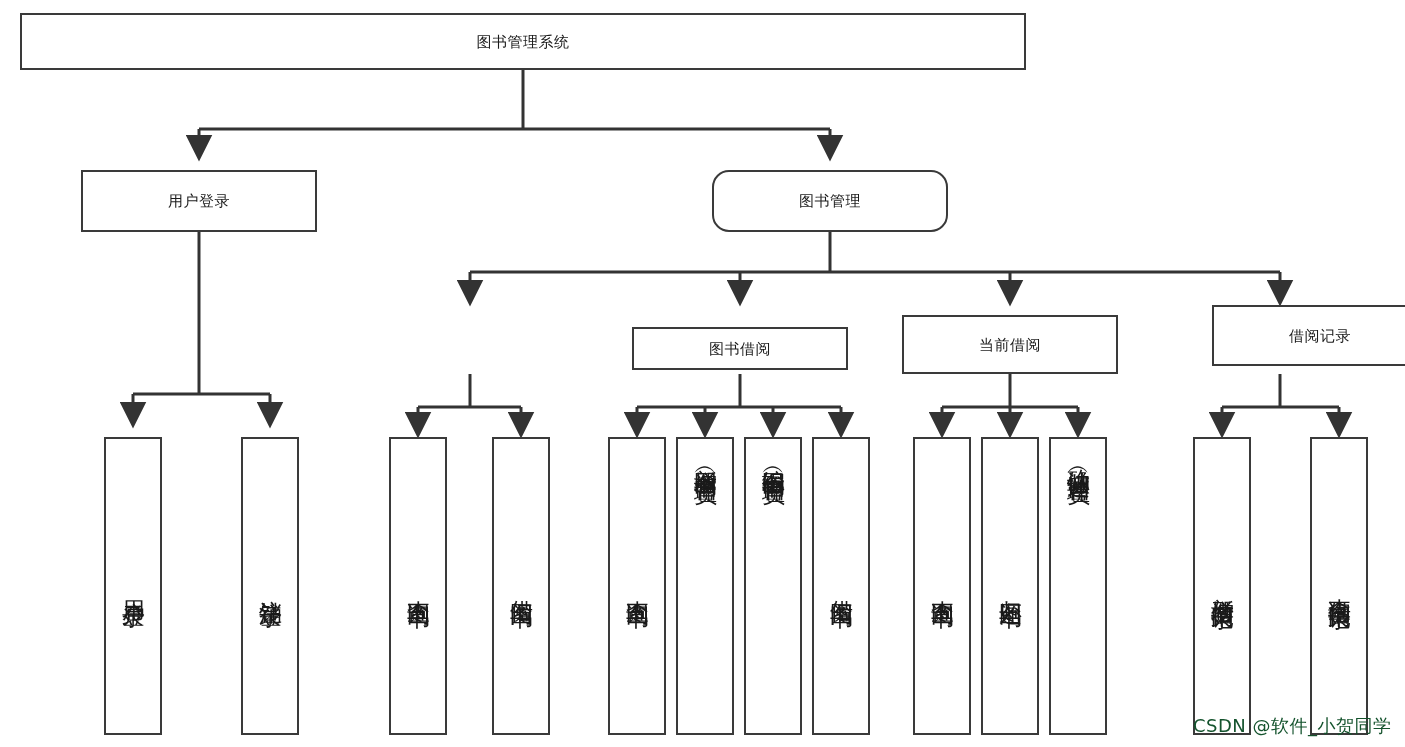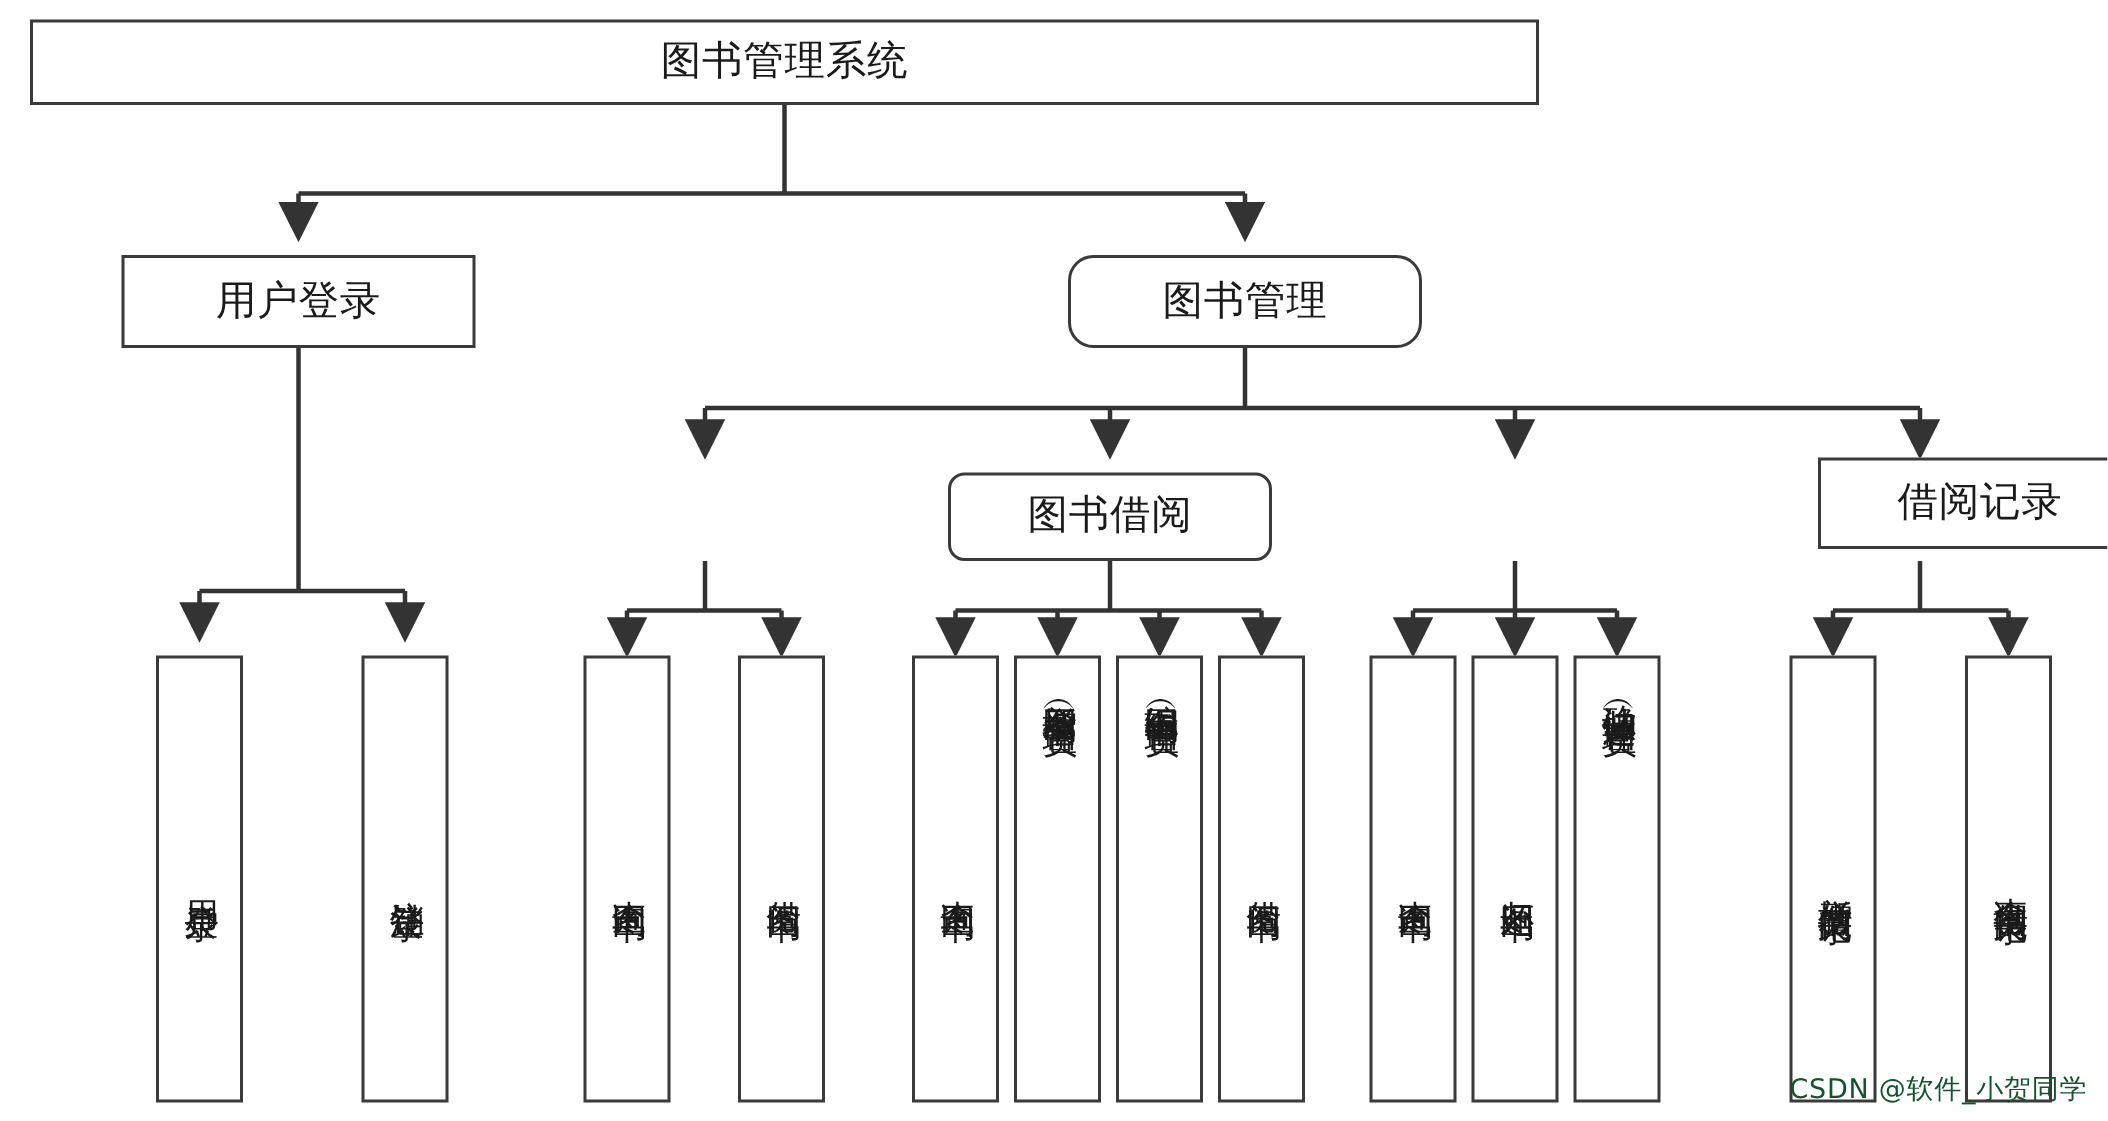--- a/index.html
+++ b/index.html
@@ -29,21 +29,21 @@
     position: absolute;
     box-sizing: border-box;
     border: 2px solid #3a3a3a;
     background: #ffffff;
     display: flex;
     align-items: center;
     justify-content: center;
     color: #1a1a1a;
   }
   .node-h .label {
-    font-size: 27px;
+    font-size: 15px;
     line-height: 1.2;
     white-space: nowrap;
     letter-spacing: 0.5px;
   }
   .node-v {
     align-items: flex-start;
     justify-content: center;
     padding-top: 12px;
   }
   .node-v .label {
@@ -130,24 +130,27 @@
 
   <div class="node node-h" style="left:81px; top:170px; width:236px; height:62px;">
     <span class="label">用户登录</span>
   </div>
 
   <div class="node node-h" style="left:712px; top:170px; width:236px; height:62px;border-radius:17px;">
     <span class="label">图书管理</span>
   </div>
 
 
-  <div class="node node-h" style="left:632px; top:315px; width:216px; height:59px;border-radius:11px;">
+  <div class="node node-h" style="left:632px; top:327px; width:216px; height:43px;">
     <span class="label">图书借阅</span>
   </div>
 
+  <div class="node node-h" style="left:902px; top:315px; width:216px; height:59px;">
+    <span class="label">当前借阅</span>
+  </div>
 
   <div class="node node-h" style="left:1172px; top:305px; width:216px; height:61px;margin-left:40px;">
     <span class="label">借阅记录</span>
   </div>
 
   <div class="node node-v valign-mid" style="left:104px; top:437px; width:58px; height:298px;">
     <span class="label">用户登录</span>
   </div>
 
   <div class="node node-v valign-mid" style="left:241px; top:437px; width:58px; height:298px;">

